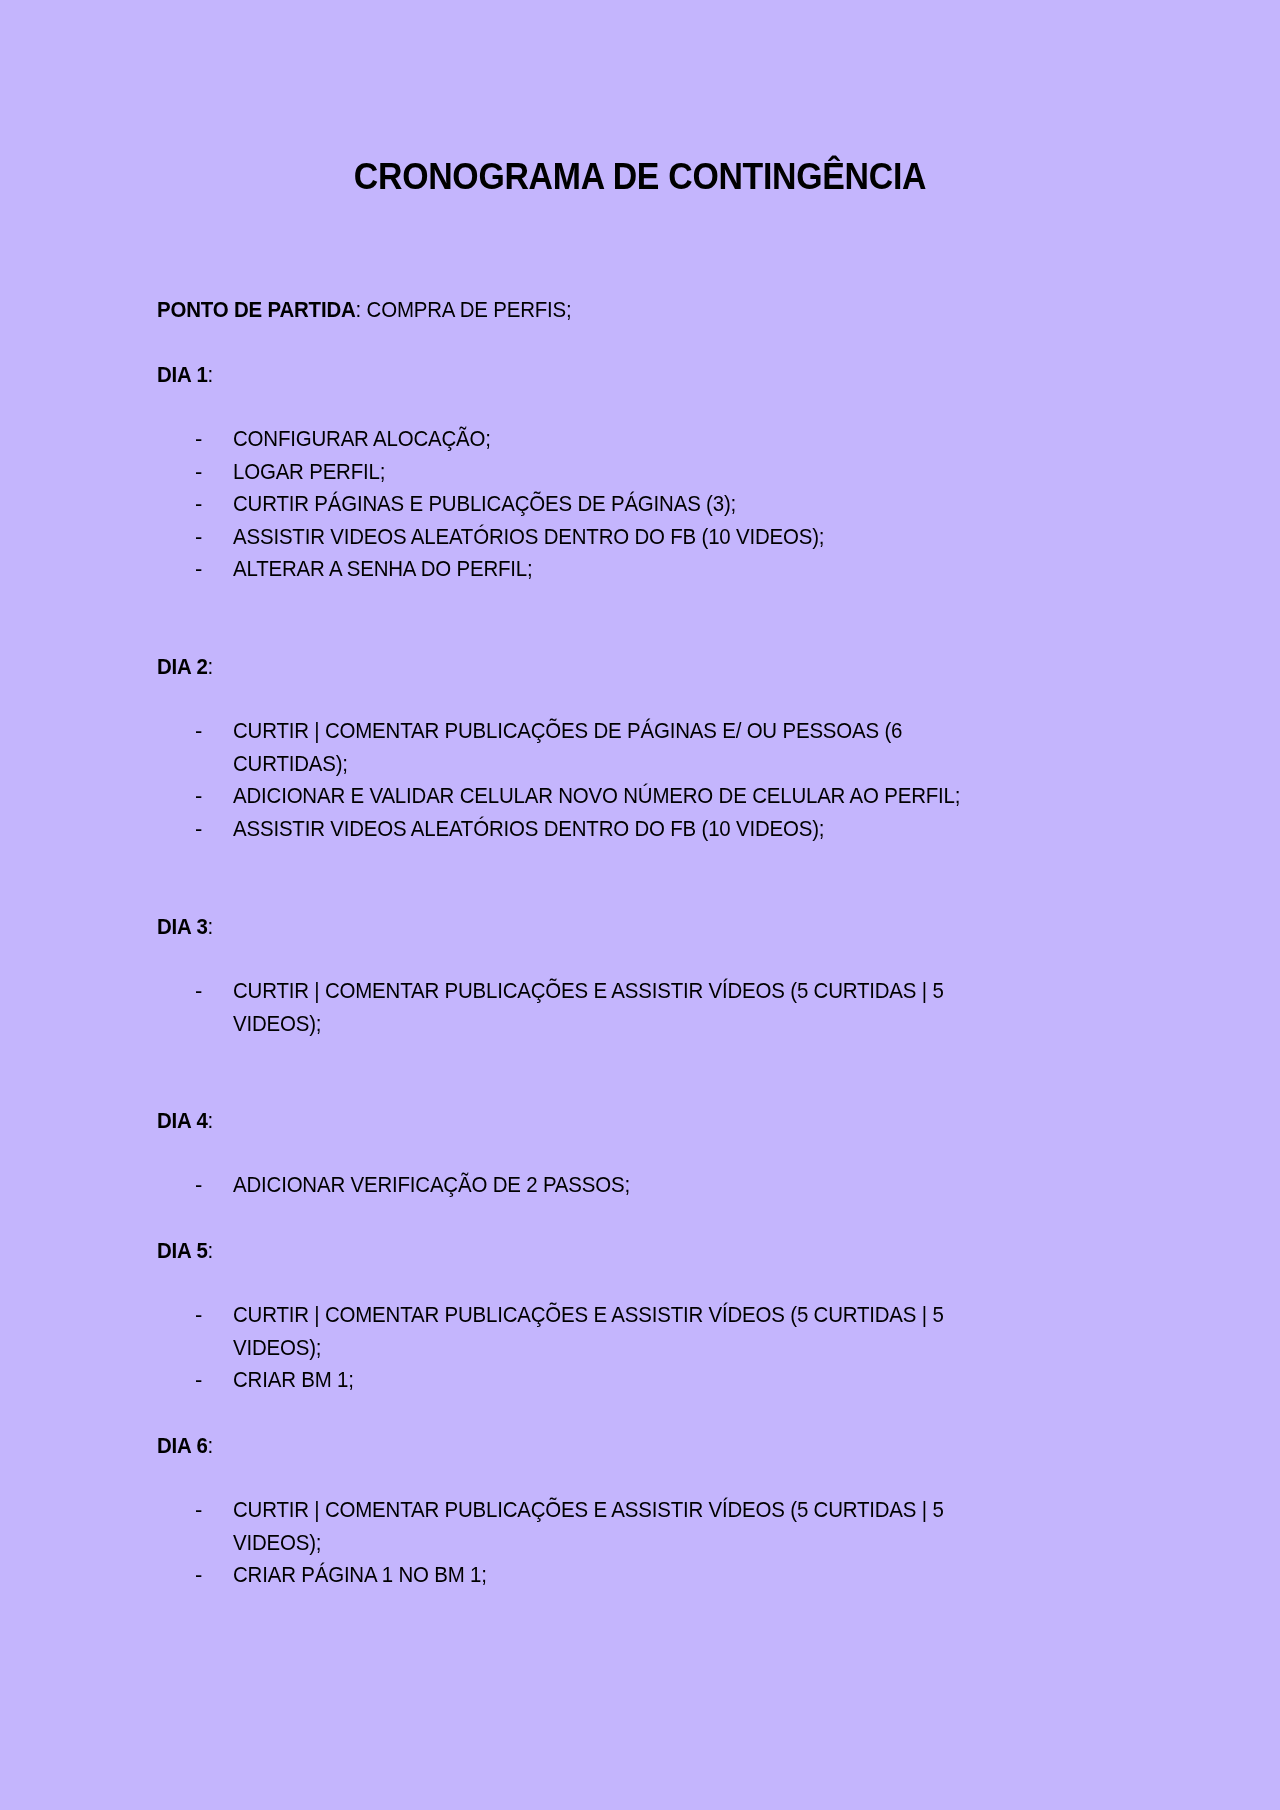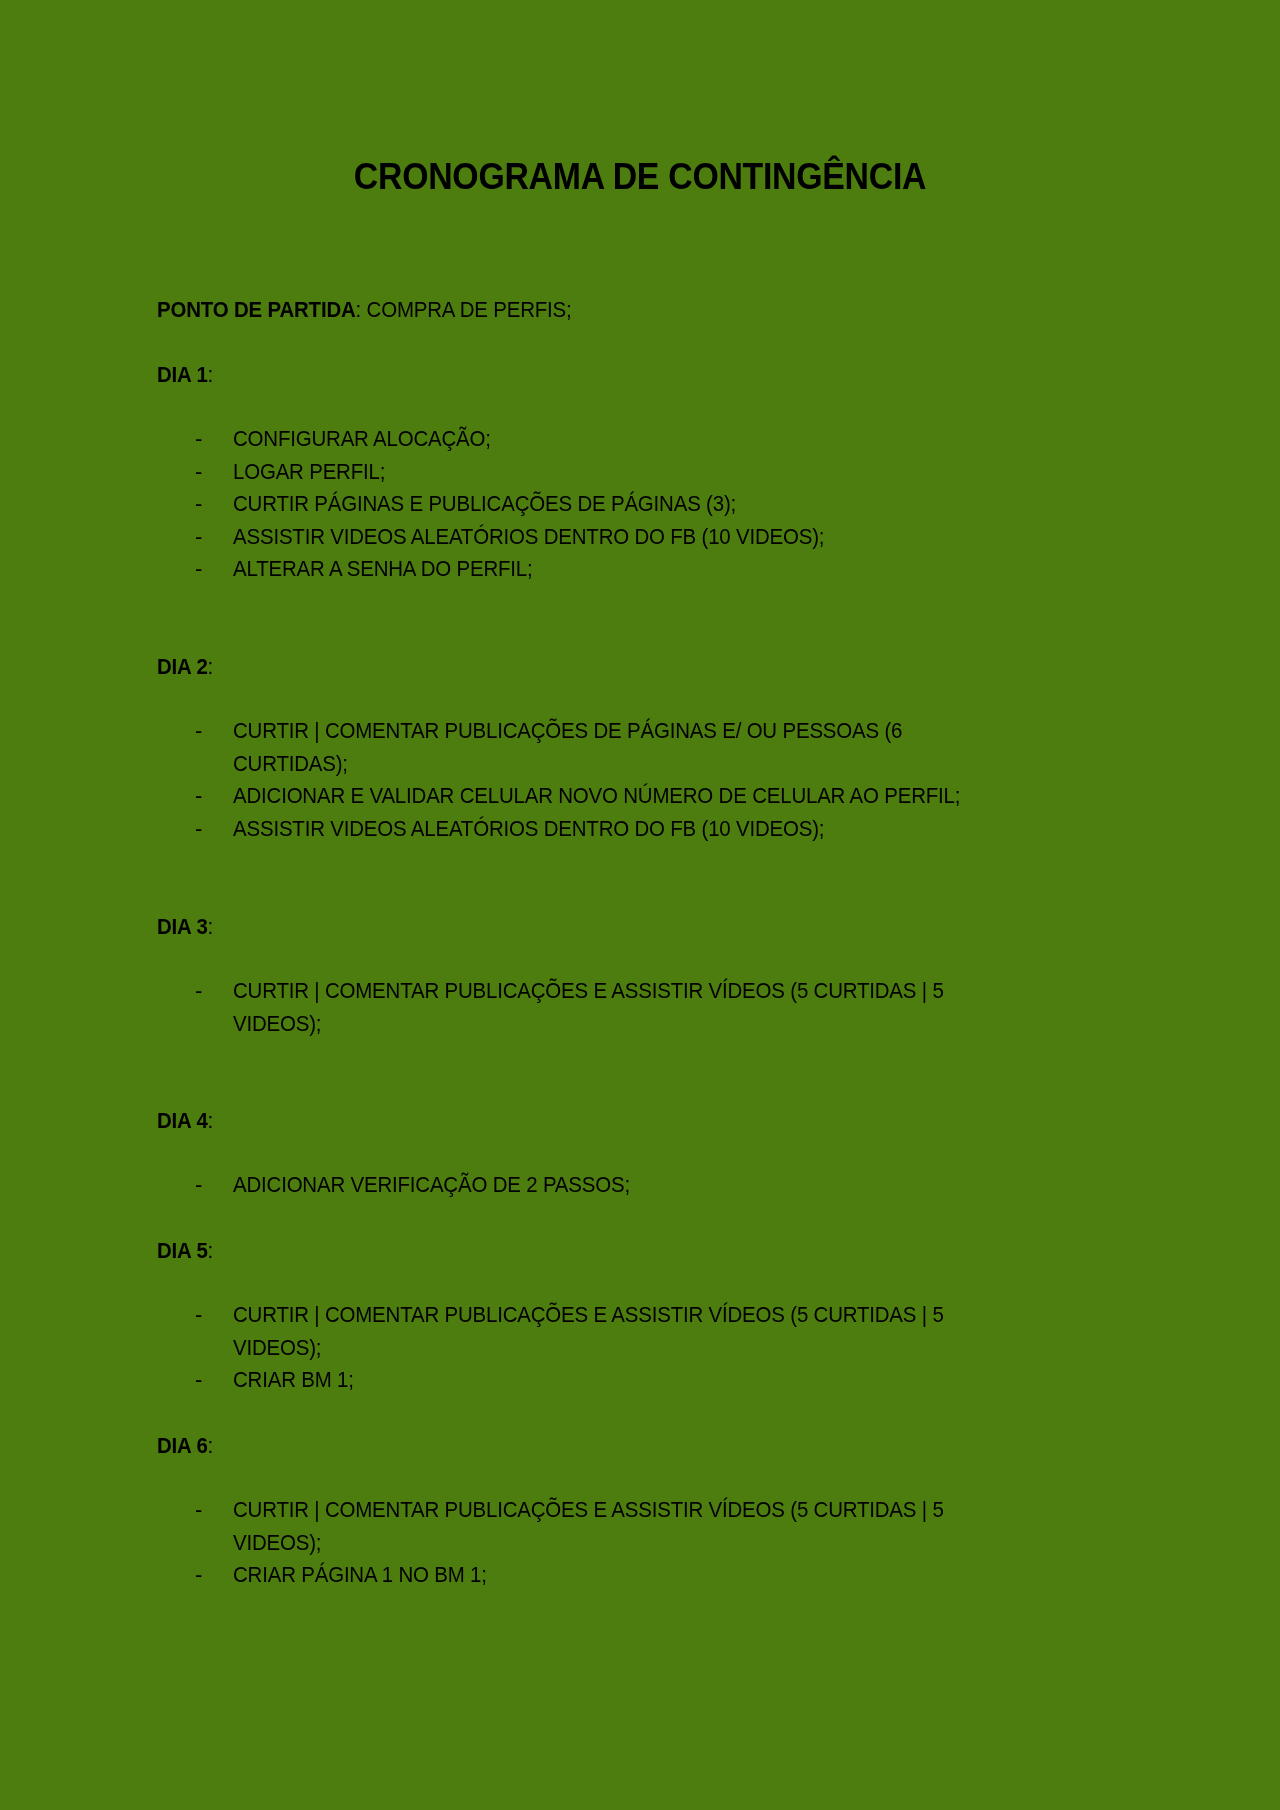--- a/index.html
+++ b/index.html
@@ -1,18 +1,18 @@
 <!DOCTYPE html>
 <html><head>
 <meta charset="utf-8">
 <style>
   html, body { margin: 0; padding: 0; background: #ffffff; }
   body { width: 1280px; height: 1810px; position: relative; overflow: hidden;
          font-family: "Liberation Sans", sans-serif; color: #000; }
-  .page { position: absolute; left: 0; top: 0; width: 1280px; height: 1810px; background: #4d7c0f; }
+  .page { position: absolute; left: 0; top: 0; width: 1280px; height: 1810px; background: #c4b5fd; }
   .title { position: absolute; left: 0; width: 1280px; top: 156px; text-align: center;
            font-size: 36px; font-weight: bold; letter-spacing: -0.3px; transform: scaleX(0.94); transform-origin: 640px 0; }
   .line { position: absolute; left: 157px; font-size: 22px; line-height: 32px; white-space: nowrap;
           transform: scaleX(0.93); transform-origin: 0 0; letter-spacing: -0.2px; }
   .line b { font-weight: bold; }
   .item { position: absolute; left: 195px; font-size: 22px; line-height: 32.5px; white-space: nowrap; }
   .item .dash { position: absolute; left: 0; top: 0; }
   .item .text { position: absolute; left: 38px; top: 0; transform: scaleX(0.93); transform-origin: 0 0; letter-spacing: -0.2px; }
   .item .text span { display: block; }
 </style>

